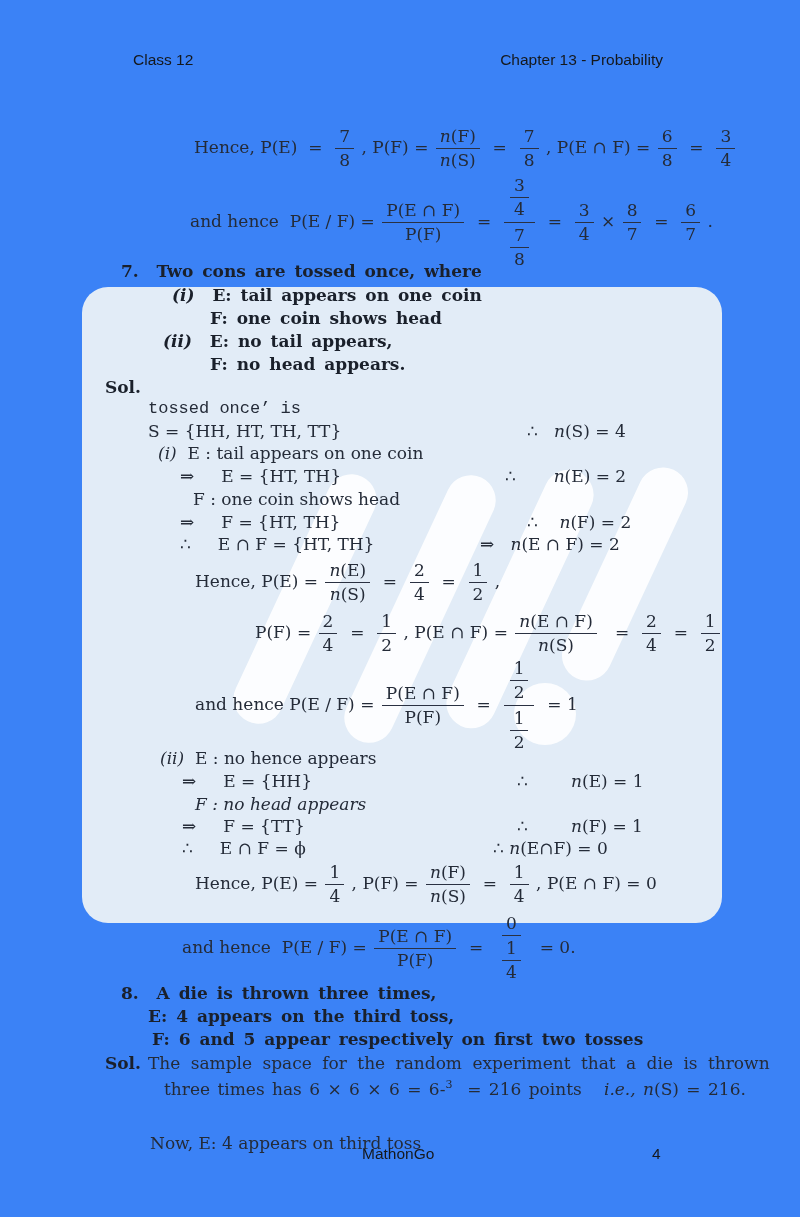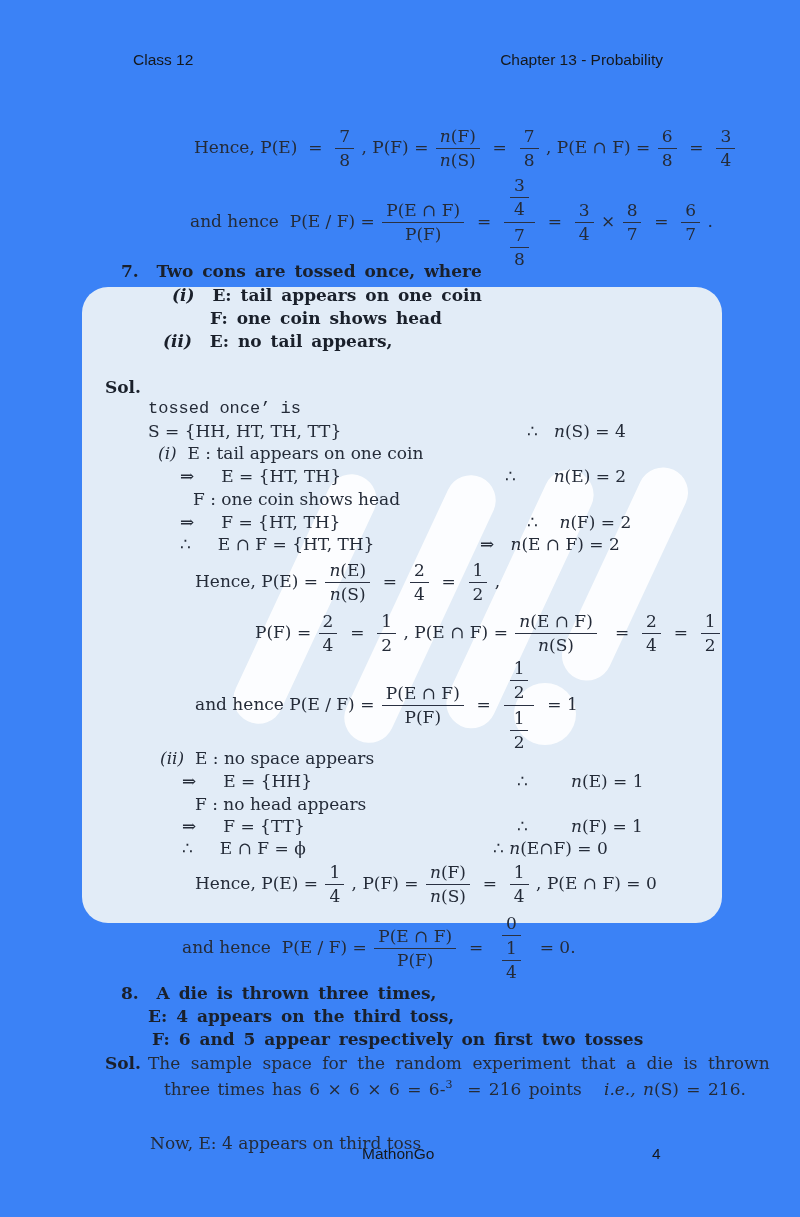--- a/index.html
+++ b/index.html
@@ -40,40 +40,41 @@
     <div class="dot" style="left:432px;top:396px;"></div>
   </div>
 
   <div class="ln" style="left:194px;top:126px;"><span>Hence, P(E)  =  </span><span class="frac"><span class="num"><span>7</span></span><span class="den"><span>8</span></span></span><span> , P(F) = </span><span class="frac"><span class="num"><span class="it">n</span><span>(F)</span></span><span class="den"><span class="it">n</span><span>(S)</span></span></span><span>  =  </span><span class="frac"><span class="num"><span>7</span></span><span class="den"><span>8</span></span></span><span> , P(E ∩ F) = </span><span class="frac"><span class="num"><span>6</span></span><span class="den"><span>8</span></span></span><span>  =  </span><span class="frac"><span class="num"><span>3</span></span><span class="den"><span>4</span></span></span></div>
   <div class="ln" style="left:190px;top:174px;"><span>and hence  P(E / F) = </span><span class="frac"><span class="num"><span>P(E ∩ F)</span></span><span class="den"><span>P(F)</span></span></span><span>  =  </span><span class="frac"><span class="num"><span class="frac"><span class="num"><span>3</span></span><span class="den"><span>4</span></span></span></span><span class="den"><span class="frac"><span class="num"><span>7</span></span><span class="den"><span>8</span></span></span></span></span><span>  =  </span><span class="frac"><span class="num"><span>3</span></span><span class="den"><span>4</span></span></span><span> × </span><span class="frac"><span class="num"><span>8</span></span><span class="den"><span>7</span></span></span><span>  =  </span><span class="frac"><span class="num"><span>6</span></span><span class="den"><span>7</span></span></span><span> .</span></div>
 
   <div class="ln b" style="left:121px;top:260px;">7.  Two cons are tossed once, where</div>
   <div class="ln b" style="left:172px;top:284px;"><span class="it">(i)</span><span>  E: tail appears on one coin</span></div>
   <div class="ln b" style="left:210px;top:307px;">F: one coin shows head</div>
   <div class="ln b" style="left:163px;top:330px;"><span class="it">(ii)</span><span>  E: no tail appears,</span></div>
+  <div class="ln b" style="left:210px;top:353px;">F: no head appears.</div>
 
   <div class="ln b" style="left:105px;top:376px;">Sol.</div>
   <div class="ln" style="left:148px;top:398px;font-family:Liberation Mono, monospace;">tossed once’ is</div>
   <div class="ln" style="left:148px;top:420px;">S = {HH, HT, TH, TT}</div>
   <div class="ln" style="left:527px;top:420px;"><span>∴   </span><span class="it">n</span><span>(S) = 4</span></div>
   <div class="ln" style="left:158px;top:442px;"><span class="it">(i)</span><span>  E : tail appears on one coin</span></div>
   <div class="ln" style="left:180px;top:465px;">⇒     E = {HT, TH}</div>
   <div class="ln" style="left:505px;top:465px;"><span>∴       </span><span class="it">n</span><span>(E) = 2</span></div>
   <div class="ln" style="left:193px;top:488px;">F : one coin shows head</div>
   <div class="ln" style="left:180px;top:511px;">⇒     F = {HT, TH}</div>
   <div class="ln" style="left:527px;top:511px;"><span>∴    </span><span class="it">n</span><span>(F) = 2</span></div>
   <div class="ln" style="left:180px;top:533px;">∴     E ∩ F = {HT, TH}</div>
   <div class="ln" style="left:480px;top:533px;"><span>⇒   </span><span class="it">n</span><span>(E ∩ F) = 2</span></div>
   <div class="ln" style="left:195px;top:560px;"><span>Hence, P(E) = </span><span class="frac"><span class="num"><span class="it">n</span><span>(E)</span></span><span class="den"><span class="it">n</span><span>(S)</span></span></span><span>  =  </span><span class="frac"><span class="num"><span>2</span></span><span class="den"><span>4</span></span></span><span>  =  </span><span class="frac"><span class="num"><span>1</span></span><span class="den"><span>2</span></span></span><span> ,</span></div>
   <div class="ln" style="left:255px;top:611px;"><span>P(F) = </span><span class="frac"><span class="num"><span>2</span></span><span class="den"><span>4</span></span></span><span>  =  </span><span class="frac"><span class="num"><span>1</span></span><span class="den"><span>2</span></span></span><span> , P(E ∩ F) = </span><span class="frac"><span class="num"><span class="it">n</span><span>(E ∩ F)</span></span><span class="den"><span class="it">n</span><span>(S)</span></span></span><span>   =  </span><span class="frac"><span class="num"><span>2</span></span><span class="den"><span>4</span></span></span><span>  =  </span><span class="frac"><span class="num"><span>1</span></span><span class="den"><span>2</span></span></span></div>
   <div class="ln" style="left:195px;top:657px;"><span>and hence P(E / F) = </span><span class="frac"><span class="num"><span>P(E ∩ F)</span></span><span class="den"><span>P(F)</span></span></span><span>  =  </span><span class="frac"><span class="num"><span class="frac"><span class="num"><span>1</span></span><span class="den"><span>2</span></span></span></span><span class="den"><span class="frac"><span class="num"><span>1</span></span><span class="den"><span>2</span></span></span></span></span><span>  = 1</span></div>
-  <div class="ln" style="left:160px;top:747px;"><span class="it">(ii)</span><span>  E : no space appears</span></div>
+  <div class="ln" style="left:160px;top:747px;"><span class="it">(ii)</span><span>  E : no hence appears</span></div>
   <div class="ln" style="left:182px;top:770px;">⇒     E = {HH}</div>
   <div class="ln" style="left:517px;top:770px;"><span>∴        </span><span class="it">n</span><span>(E) = 1</span></div>
-  <div class="ln" style="left:195px;top:793px;">F : no head appears</div>
+  <div class="ln" style="left:195px;top:793px;font-style:italic;">F : no head appears</div>
   <div class="ln" style="left:182px;top:815px;">⇒     F = {TT}</div>
   <div class="ln" style="left:517px;top:815px;"><span>∴        </span><span class="it">n</span><span>(F) = 1</span></div>
   <div class="ln" style="left:182px;top:837px;">∴     E ∩ F = ϕ</div>
   <div class="ln" style="left:493px;top:837px;"><span>∴ </span><span class="it">n</span><span>(E∩F) = 0</span></div>
   <div class="ln" style="left:195px;top:862px;"><span>Hence, P(E) = </span><span class="frac"><span class="num"><span>1</span></span><span class="den"><span>4</span></span></span><span> , P(F) = </span><span class="frac"><span class="num"><span class="it">n</span><span>(F)</span></span><span class="den"><span class="it">n</span><span>(S)</span></span></span><span>  =  </span><span class="frac"><span class="num"><span>1</span></span><span class="den"><span>4</span></span></span><span> , P(E ∩ F) = 0</span></div>
   <div class="ln" style="left:182px;top:913px;"><span>and hence  P(E / F) = </span><span class="frac"><span class="num"><span>P(E ∩ F)</span></span><span class="den"><span>P(F)</span></span></span><span>  =  </span><span class="frac"><span class="num"><span>0</span></span><span class="den"><span class="frac"><span class="num"><span>1</span></span><span class="den"><span>4</span></span></span></span></span><span>  = 0.</span></div>
 
   <div class="ln b" style="left:121px;top:982px;">8.  A die is thrown three times,</div>
   <div class="ln b" style="left:148px;top:1005px;">E: 4 appears on the third toss,</div>
   <div class="ln b" style="left:152px;top:1028px;">F: 6 and 5 appear respectively on first two tosses</div>

